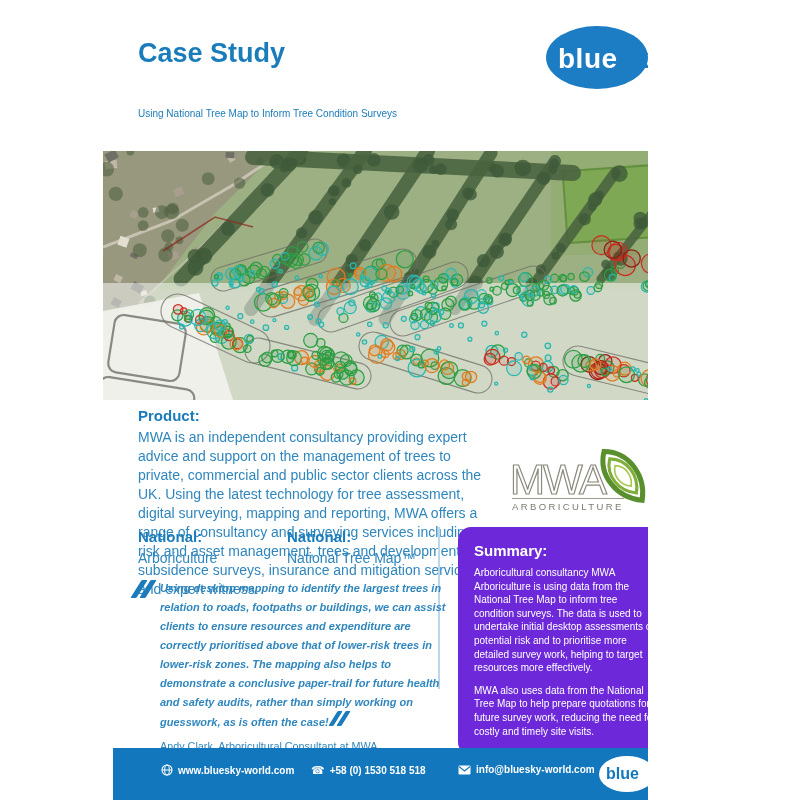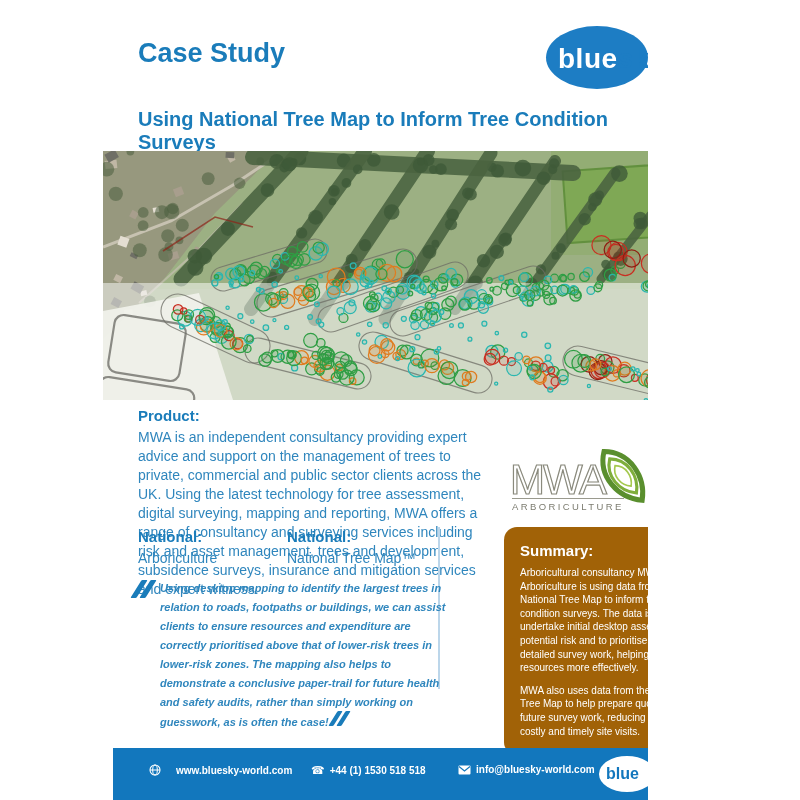--- a/index.html
+++ b/index.html
@@ -1,21 +1,21 @@
 <!DOCTYPE html>
 <html><head>
 <meta charset="utf-8">
 <style>
   html,body{margin:0;padding:0;background:#fff;}
   body{width:800px;height:800px;font-family:"Liberation Sans","DejaVu Sans",sans-serif;}
   .page{position:relative;width:648px;height:800px;background:#fff;overflow:hidden;}
   .abs{position:absolute;}
 
   .title{font-size:27px;font-weight:bold;color:#1a7cba;letter-spacing:0;}
-  .subtitle{font-size:20px;font-weight:bold;color:#1a7cba;}
+  .subtitle{font-size:10px;font-weight:normal;color:#1a7cba;}
 
   
   .bs-logo{width:140px;height:66px;}
   .bs-ellipse{position:absolute;left:8px;top:0;width:102px;height:63px;background:#1d7dc4;border-radius:50%;}
   .bs-text{position:absolute;left:20px;top:17px;font-size:28px;font-weight:bold;letter-spacing:0.5px;}
   .bs-blue{color:#ffffff;}
   .bs-sky{color:#1d7dc4;}
 
   
   .map-wrap{left:103px;top:151px;width:594px;height:249px;overflow:hidden;background:#a3b28c;}
@@ -30,21 +30,21 @@
   .divider{width:2px;background:#bcd6ea;}
 
   
   .quote-text{font-size:11px;font-weight:bold;font-style:italic;line-height:1.55;color:#2f86bd;}
   .qmark{display:inline-block;}
   .qmark i{display:inline-block;width:5px;height:15px;background:#1a7cba;transform:skewX(-32deg);margin-right:3px;border-radius:1px;}
   .qmark.open i{width:6px;height:18px;}
   .attribution{font-size:10.8px;color:#2f86bd;margin-top:9px;font-style:normal;font-weight:normal;}
 
   
-  .summary-box{left:458px;top:527px;width:214px;background:#a16207;border-radius:13px;padding:15px 16px 17px 16px;box-sizing:border-box;margin-left:46px;}
+  .summary-box{left:458px;top:527px;width:214px;background:#6d28d9;border-radius:13px;padding:15px 16px 17px 16px;box-sizing:border-box;}
   .summary-box h2{margin:0 0 7px 0;font-size:15px;font-weight:bold;color:#fff;}
   .summary-box p{margin:0 0 9px 0;font-size:10px;line-height:1.36;color:#fff;}
   .summary-box p:last-child{margin-bottom:0;}
 
   
   .footer{left:113px;top:748px;width:575px;height:52px;background:#1277bd;}
   .f-item{position:absolute;top:16px;display:flex;align-items:center;font-size:10px;font-weight:bold;color:#fff;}
   .f-item .ic{margin-right:5px;display:inline-flex;}
   .f-logo{position:absolute;left:486px;top:8px;width:86px;height:38px;}
   .f-ellipse{position:absolute;left:0;top:0;width:56px;height:36px;background:#fff;border-radius:50%;}
@@ -653,42 +653,43 @@
 
   <div class="abs h-blue" style="left:287px;top:528px;">National:</div>
   <div class="abs body-blue" style="left:287px;top:549px;">National Tree Map™</div>
 
   <div class="abs divider" style="left:438px;top:527px;height:162px;"></div>
 
   <span class="abs qmark open" style="left:136px;top:580px;"><i></i><i></i></span>
   <div class="abs" style="left:160px;top:578px;width:296px;">
     <span class="quote-text">Using desktop mapping to identify the largest trees in relation to roads, footpaths or buildings, we can assist clients to ensure resources and expenditure are correctly prioritised above that of lower-risk trees in lower-risk zones. The mapping also helps to demonstrate a conclusive paper-trail for future health and safety audits, rather than simply working on guesswork, as is often the case!</span>
     <span class="qmark"><i></i><i></i></span>
+    <div class="attribution">Andy Clark, Arboricultural Consultant at MWA</div>
   </div>
 
   <div class="abs summary-box">
     <h2>Summary:</h2>
     <p>Arboricultural consultancy MWA Arboriculture is using data from the National Tree Map to inform tree condition surveys. The data is used to undertake initial desktop assessments of potential risk and to prioritise more detailed survey work, helping to target resources more effectively.</p>
     <p>MWA also uses data from the National Tree Map to help prepare quotations for future survey work, reducing the need for costly and timely site visits.</p>
   </div>
 
   <div class="abs footer">
-    <div class="f-item" style="left:36px;gap:10px;">
+    <div class="f-item" style="left:48px;">
       <span class="ic">
         <svg width="12" height="12" viewBox="0 0 12 12">
             <circle cx="6" cy="6" r="5" fill="none" stroke="#fff" stroke-width="1.1"></circle>
             <ellipse cx="6" cy="6" rx="2.3" ry="5" fill="none" stroke="#fff" stroke-width="1"></ellipse>
             <line x1="1" y1="6" x2="11" y2="6" stroke="#fff" stroke-width="1"></line>
           </svg>
       </span>
       <span>www.bluesky-world.com</span>
     </div>
     <div class="f-item" style="left:198px;">
       <span class="ic" style="font-family:'DejaVu Sans',sans-serif;color:#fff;font-size:11px;">☎</span>
-      <span>+44 (1) 1530 518 518</span>
+      <span>+58 (0) 1530 518 518</span>
     </div>
     <div class="f-item" style="left:345px;justify-content:flex-end;">
       <span class="ic">
         <svg width="13" height="10" viewBox="0 0 13 10">
             <rect x="0.5" y="0.5" width="12" height="9" rx="1" fill="#fff"></rect>
             <path d="M1 1.5 L6.5 6 L12 1.5" fill="none" stroke="#1277bd" stroke-width="1.1"></path>
           </svg>
       </span>
       <span>info@bluesky-world.com</span>
     </div>

